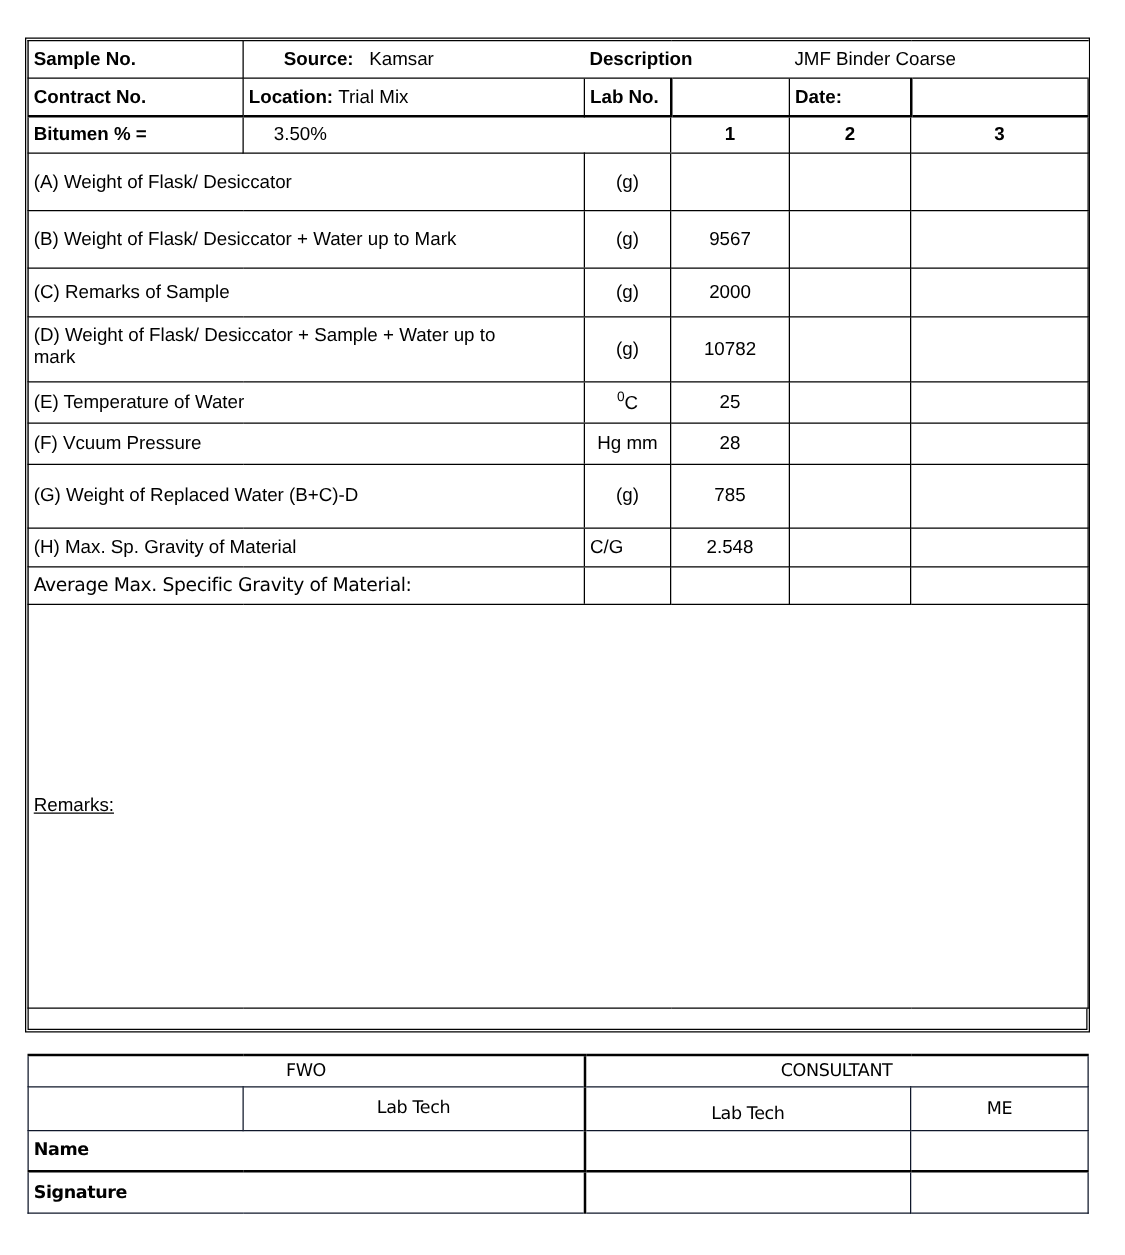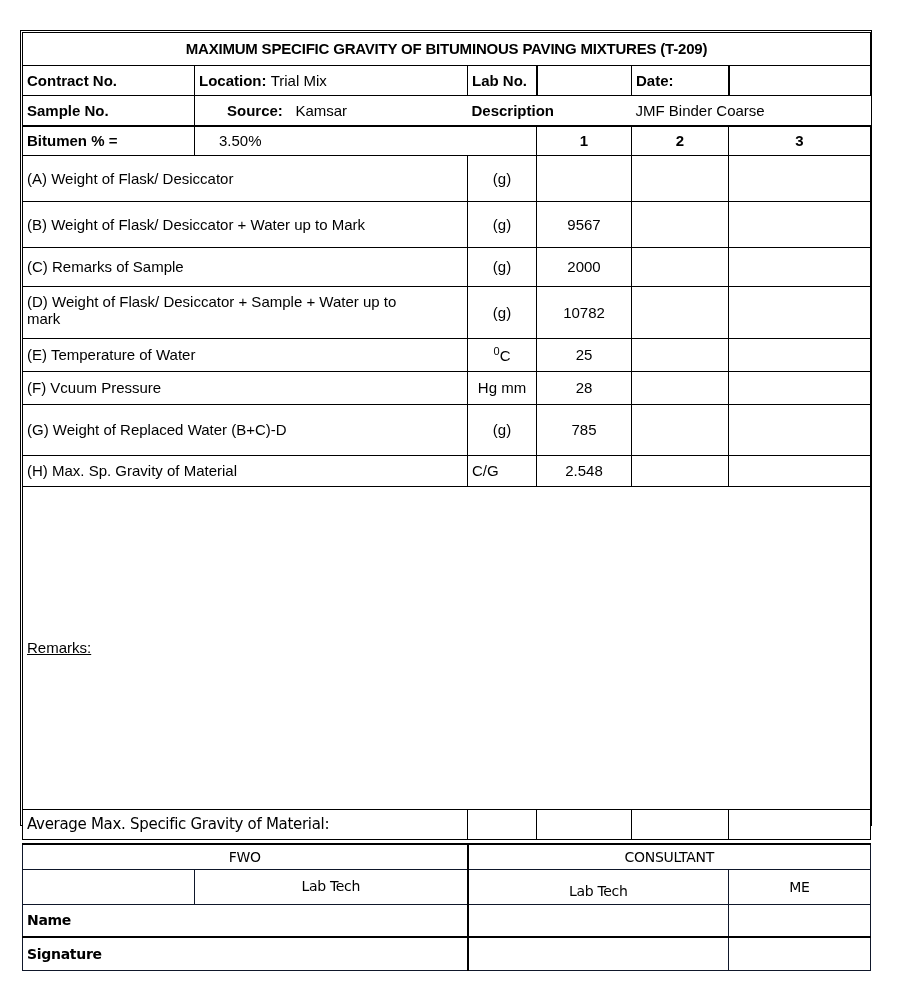--- a/index.html
+++ b/index.html
@@ -173,38 +173,35 @@
     <colgroup>
       <col style="width:172px">
       <col style="width:273px">
       <col style="width:69px">
       <col style="width:95px">
       <col style="width:97px">
       <col style="width:142px">
     </colgroup>
     <tbody>
 
-      <tr>
-        <td class="title-cell" colspan="6">MAXIMUM SPECIFIC GRAVITY OF BITUMINOUS PAVING MIXTURES (T-209)</td>
-      </tr>
-
-      <tr class="row-h">
-        <td class="b label-cell-mid">Contract No.</td>
-        <td class="label-cell-mid"><span class="b">Location:</span>&nbsp;<span>Trial Mix</span></td>
-        <td class="b label-cell-mid thick-right">Lab No.</td>
-        <td class="val-cell"></td>
-        <td class="b label-cell-mid thick-right">Date:</td>
-        <td class="val-cell"></td>
-      </tr>
 
       <tr class="row-h">
         <td class="b label-cell-mid">Sample No.</td>
         <td class="label-cell-mid nb-right"><span class="b" style="margin-left:28px">Source:</span>&nbsp;&nbsp;&nbsp;<span>Kamsar</span></td>
         <td class="b label-cell-mid nb-left nb-right" colspan="2">Description</td>
         <td class="label-cell-mid nb-left nb-right" colspan="2">JMF Binder Coarse</td>
+      </tr>
+
+      <tr class="row-h">
+        <td class="b label-cell-mid">Contract No.</td>
+        <td class="label-cell-mid"><span class="b">Location:</span>&nbsp;<span>Trial Mix</span></td>
+        <td class="b label-cell-mid thick-right">Lab No.</td>
+        <td class="val-cell"></td>
+        <td class="b label-cell-mid thick-right">Date:</td>
+        <td class="val-cell"></td>
       </tr>
 
       <tr class="row-h">
         <td class="b label-cell-mid thick-top">Bitumen % =</td>
         <td class="label-cell-mid thick-top nb-right" colspan="2" style="padding-left:24px">3.50%</td>
         <td class="hdr-num thick-top">1</td>
         <td class="hdr-num thick-top">2</td>
         <td class="hdr-num thick-top">3</td>
       </tr>
 
@@ -268,30 +265,30 @@
       </tr>
 
       <tr style="height:31px">
         <td class="label-cell-mid nb-right" colspan="2">(H) Max. Sp. Gravity of Material</td>
         <td class="unit-cell-left">C/G</td>
         <td class="val-cell">2.548</td>
         <td class="val-cell"></td>
         <td class="val-cell"></td>
       </tr>
 
-      <tr>
-        <td class="remarks-cell" colspan="6"><span class="remarks-underline">Remarks:</span><span></span></td>
-      </tr>
-
       <tr style="height:30px">
         <td class="avg-cell nb-right" colspan="2">Average Max. Specific Gravity of Material:</td>
         <td class="unit-cell-mid"></td>
         <td class="val-cell"></td>
         <td class="val-cell"></td>
         <td class="val-cell"></td>
+      </tr>
+
+      <tr>
+        <td class="remarks-cell" colspan="6"><span class="remarks-underline">Remarks:</span><span></span></td>
       </tr>
 
     </tbody>
   </table>
 
   <table class="sheet" id="sig-table">
     <colgroup>
       <col style="width:172px">
       <col style="width:273px">
       <col style="width:261px">

